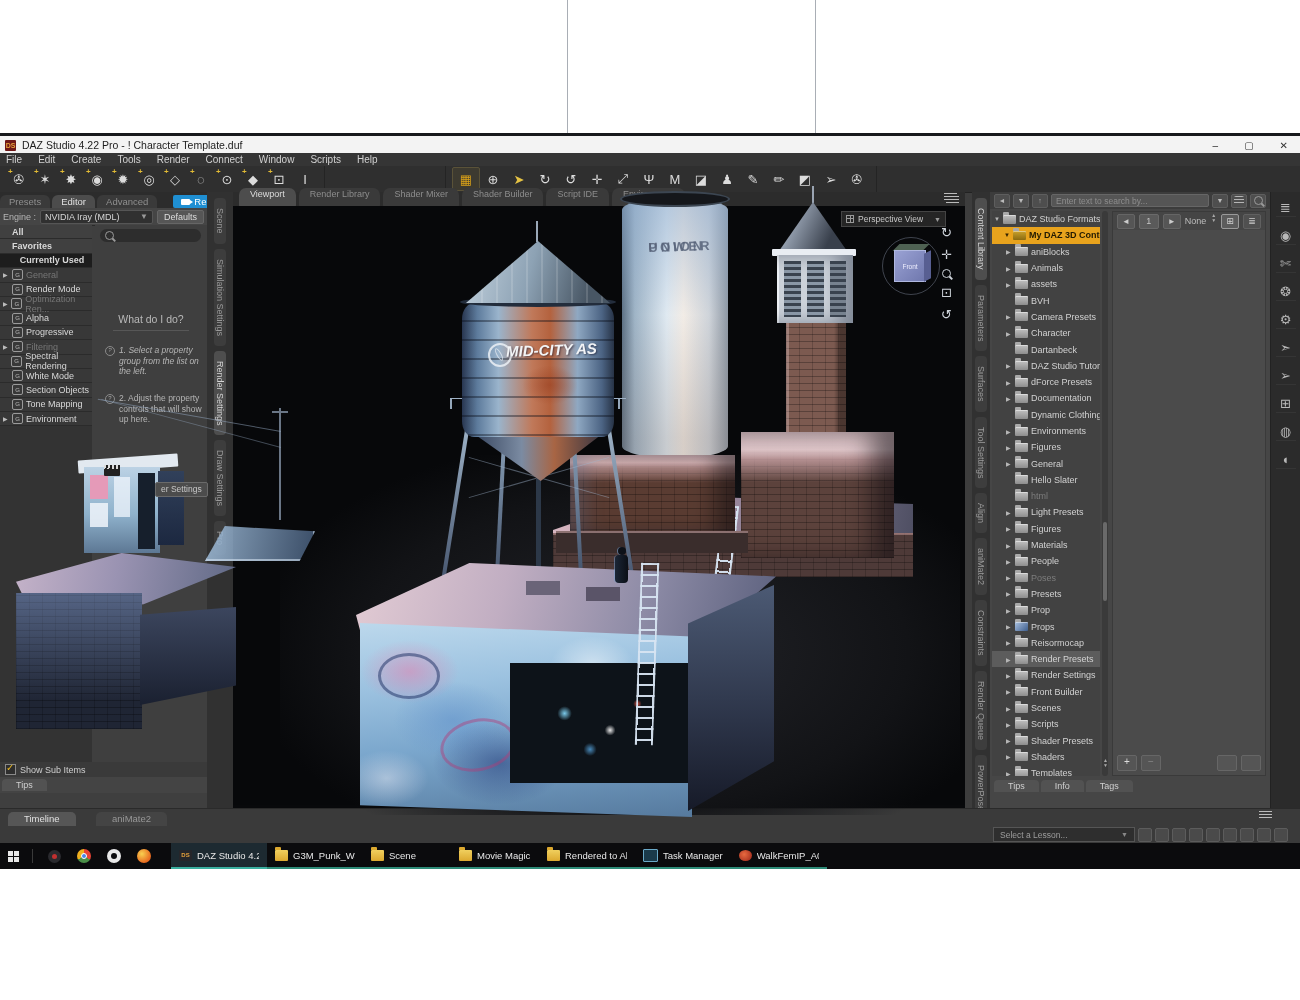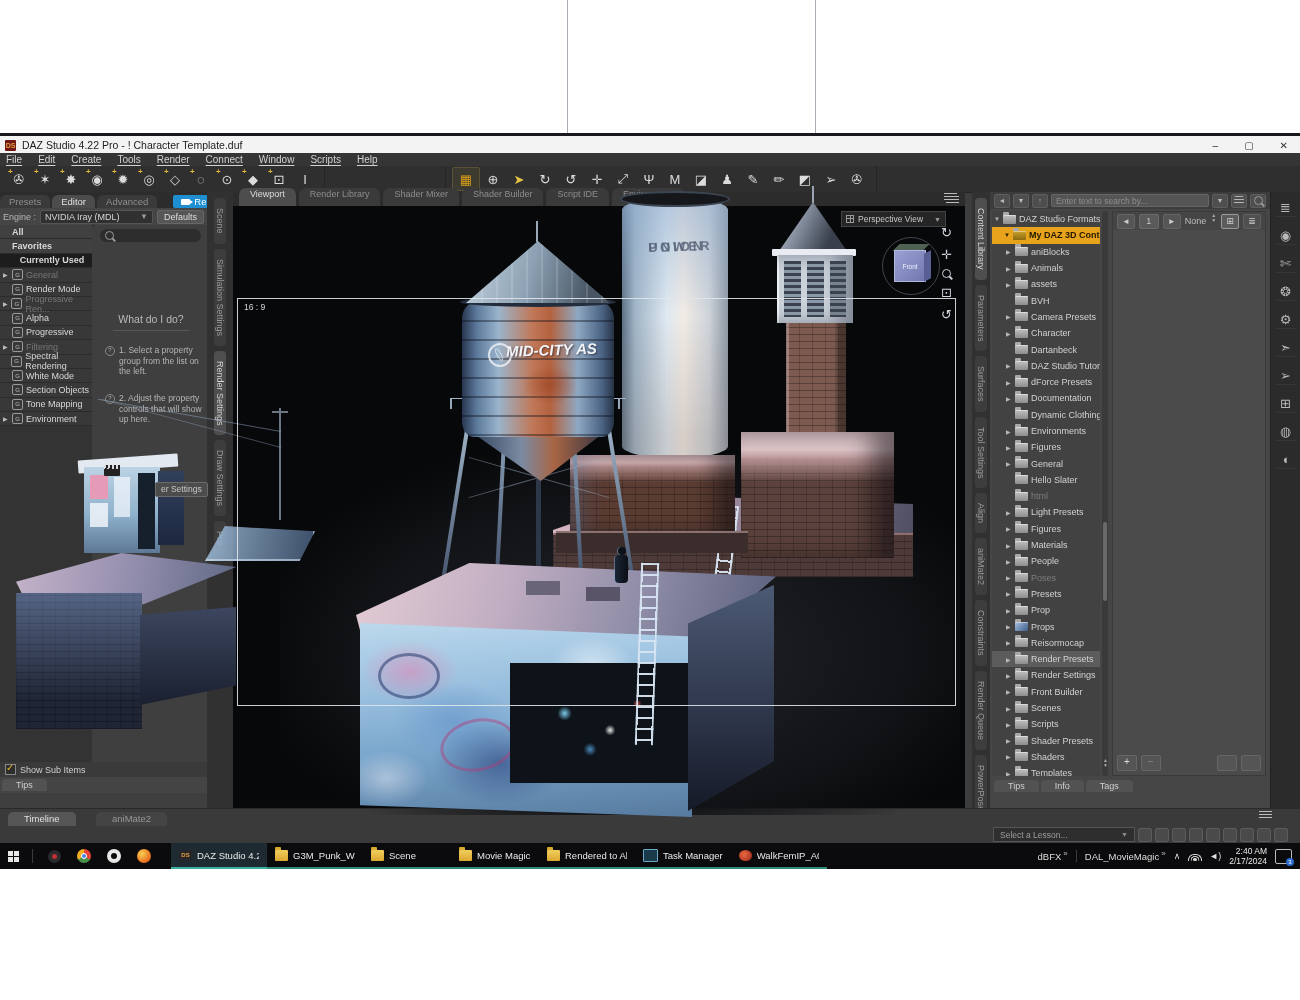--- a/index.html
+++ b/index.html
@@ -7,21 +7,21 @@
          font-family:"Liberation Sans","DejaVu Sans",sans-serif;-webkit-font-smoothing:antialiased;}
   
   .mline{position:absolute;width:1px;background:#a9aeb5;}
   
   .win{position:absolute;left:0;top:133px;width:1300px;height:708px;background:#3d3d3d;border-top:3px solid #17191c;box-sizing:border-box;}
   .titlebar{position:absolute;left:0;top:0;width:100%;height:18px;background:#f3f3f3;display:flex;align-items:center;color:#1c1c1c;font-size:10.5px;}
   .ds-ico{width:11px;height:11px;background:#6e1717;color:#e8a23c;font-size:7px;font-weight:bold;display:flex;align-items:center;justify-content:center;margin:0 6px 0 5px;border-radius:1px;}
   .wbtns{margin-left:auto;display:flex;gap:26px;padding-right:12px;color:#333;font-size:10px;}
   .wbtns span{cursor:default;}
   .menubar{position:absolute;left:0;top:17px;width:100%;height:13px;background:#353535;display:flex;align-items:center;gap:16px;padding-left:6px;font-size:10px;color:#d2d2d2;}
-  .menubar span{text-decoration:underline;text-underline-offset:2px;}
+  .menubar span{text-underline-offset:2px;}
   
   .toolbar{position:absolute;left:0;top:30px;width:100%;height:26px;background:#2f2f2f;border-bottom:1px solid #222;display:flex;align-items:center;}
   .tgroup{display:flex;align-items:center;border-right:1px solid #242424;padding:0 6px;height:100%;}
   .tico{position:relative;width:26px;height:22px;display:flex;align-items:center;justify-content:center;color:#dcdcdc;font-size:13px;}
   .tico.active{background:#3d3a30;color:#d8a018;border:1px solid #5a5238;border-radius:2px;}
   .tico.cursor{color:#e5c344;}
   .tico .plusmark{display:none;position:absolute;top:-1px;left:2px;color:#e2bb35;font-size:8px;font-weight:bold;}
   .tico.plus .plusmark{display:block;}
   
   .main{position:absolute;left:0;top:56px;width:1300px;height:616px;}
@@ -380,21 +380,21 @@
               <span>General</span>
             </div>
             <div class="prow grp">
               <span class="arr">▶</span>
               <span class="gico">G</span>
               <span>Render Mode</span>
             </div>
             <div class="prow dim arrow grp">
               <span class="arr">▶</span>
               <span class="gico">G</span>
-              <span>Progressive Ren...</span>
+              <span>Optimization Ren...</span>
             </div>
             <div class="prow grp">
               <span class="arr">▶</span>
               <span class="gico">G</span>
               <span>Alpha</span>
             </div>
             <div class="prow grp">
               <span class="arr">▶</span>
               <span class="gico">G</span>
               <span>Progressive</span>
@@ -430,21 +430,21 @@
               <span>Environment</span>
             </div>
           </div>
         <div class="helppane">
           <div class="searchbox">
             <span class="mag"></span>
             <input style="">
           </div>
           <div class="helptitle">What do I do?</div>
           <div class="helpdiv"></div>
-          <div class="helpstep" style="top:120px;">
+          <div class="helpstep" style="top:120px;font-style:italic;">
             <span class="qmark">?</span>
             <span>1. Select a property group from the list on the left.</span>
           </div>
           <div class="helpstep" style="top:168px;">
             <span class="qmark">?</span>
             <span>2. Adjust the property controls that will show up here.</span>
           </div>
         </div>
         <div class="showsub">
           <span class="chk"></span>
@@ -845,23 +845,20 @@
       <div style="left:688px;top:390px;width:86px;height:226px;clip-path:polygon(0 17%,100% 0,100% 78%,0 100%);background:linear-gradient(180deg,#4c5a74 0%,#2c3448 60%,#161a28 100%);"></div>
       <div class="ladder" style="left:638px;top:368px;width:18px;height:182px;transform:rotate(2deg);"></div>
       <div style="left:0;top:0;width:0;height:0;">
         <div style="left:618px;top:352px;width:8px;height:8px;border-radius:50%;background:#0d1118;box-shadow:-1px 0 0 rgba(120,160,210,.6);"></div>
         <div style="left:615px;top:360px;width:13px;height:28px;border-radius:4px;background:linear-gradient(90deg,#1b2636,#0b0f16);box-shadow:-1px 0 0 rgba(120,160,210,.5);"></div>
       </div>
     </div>
   </div>
 
   <div class="overlay">
-    <div class="frame169">
-      <span class="aspectlbl">16 : 9</span>
-    </div>
     <div class="psel" style="pointer-events:auto;">
       <span class="grid9"></span>
       <span>Perspective View</span>
       <i>▼</i>
     </div>
     <div class="navcube" style="pointer-events:auto;">
       <span class="cubetop"></span>
       <span class="cubeface">Front</span>
       <span class="cubeside"></span>
     </div>
@@ -917,38 +914,15 @@
         </span><span class="tapp ic-folder">
           <span class="tb-ic"></span>
           <span class="lbl">Rendered to Alpha...</span>
         </span><span class="tapp ic-tm">
           <span class="tb-ic"></span>
           <span class="lbl">Task Manager</span>
         </span><span class="tapp ic-walk">
           <span class="tb-ic"></span>
           <span class="lbl">WalkFemIP_A091....</span>
         </span></span>
-    <span class="tray">
-      <span class="traygrp">
-          <span>dBFX</span>
-        </span>
-      <span class="bar"></span>
-      <span class="traygrp">
-          <span>DAL_MovieMagic</span>
-        </span>
-      <span class="caret">∧</span>
-      <span class="wifi">
-          <i></i>
-          <i></i>
-          <i></i>
-        </span>
-      <span class="vol">◄)</span>
-      <span class="clock">
-        <div>2:40 AM</div>
-        <div>2/17/2024</div>
-      </span>
-      <span class="notif">
-          <b>3</b>
-        </span>
-    </span>
   </div>
 
 </div>
 
 </body></html>

